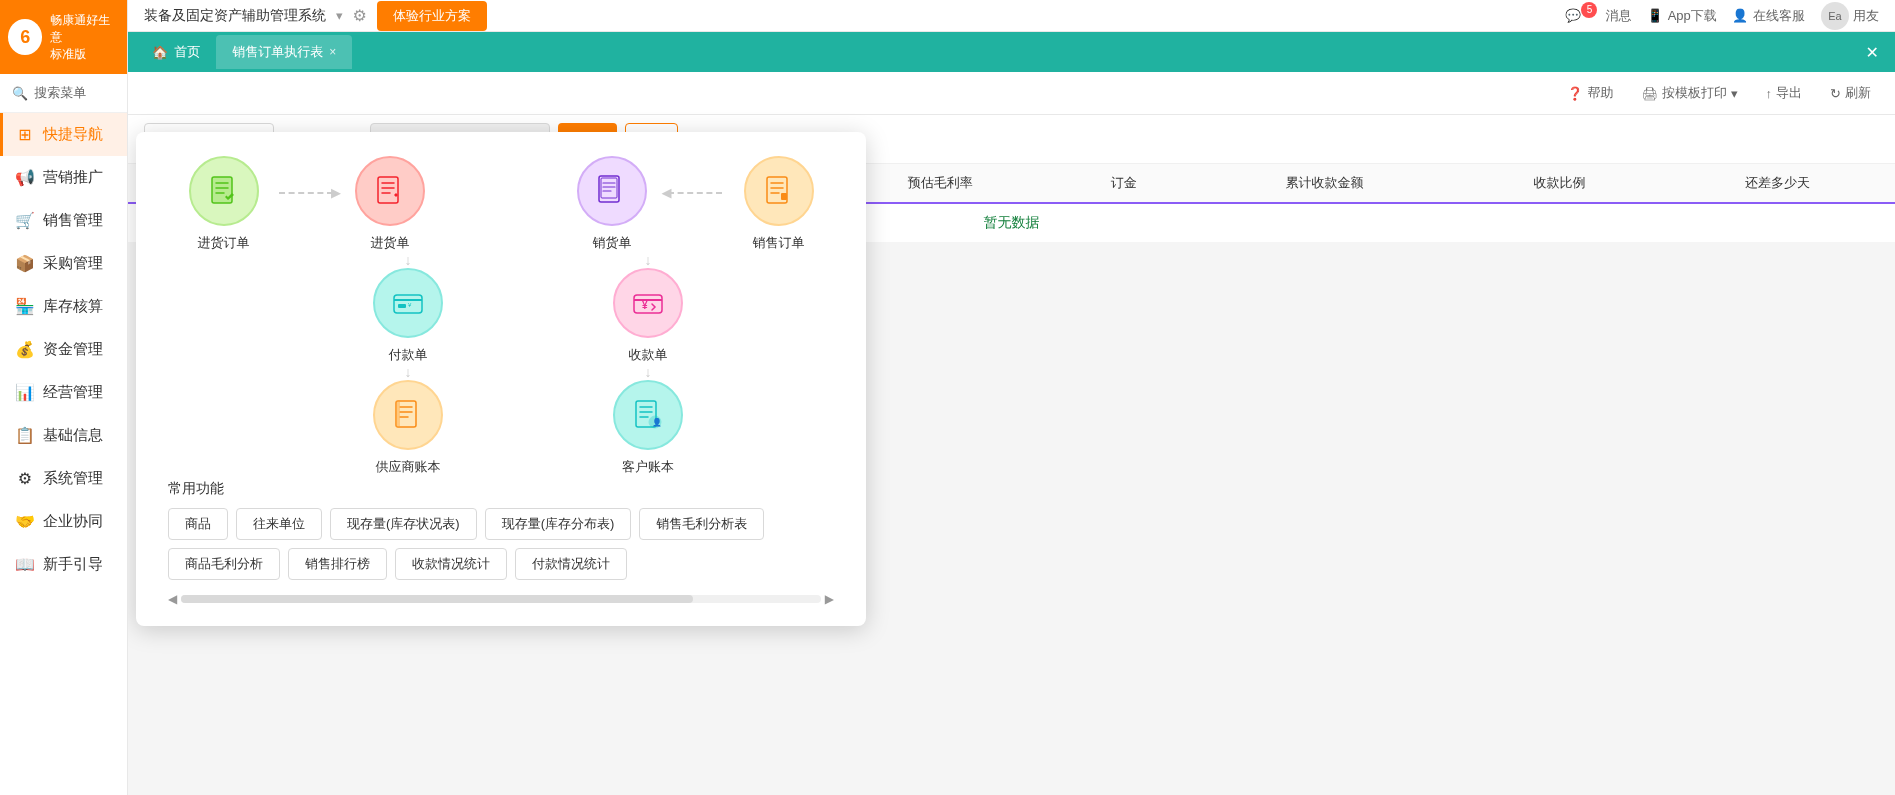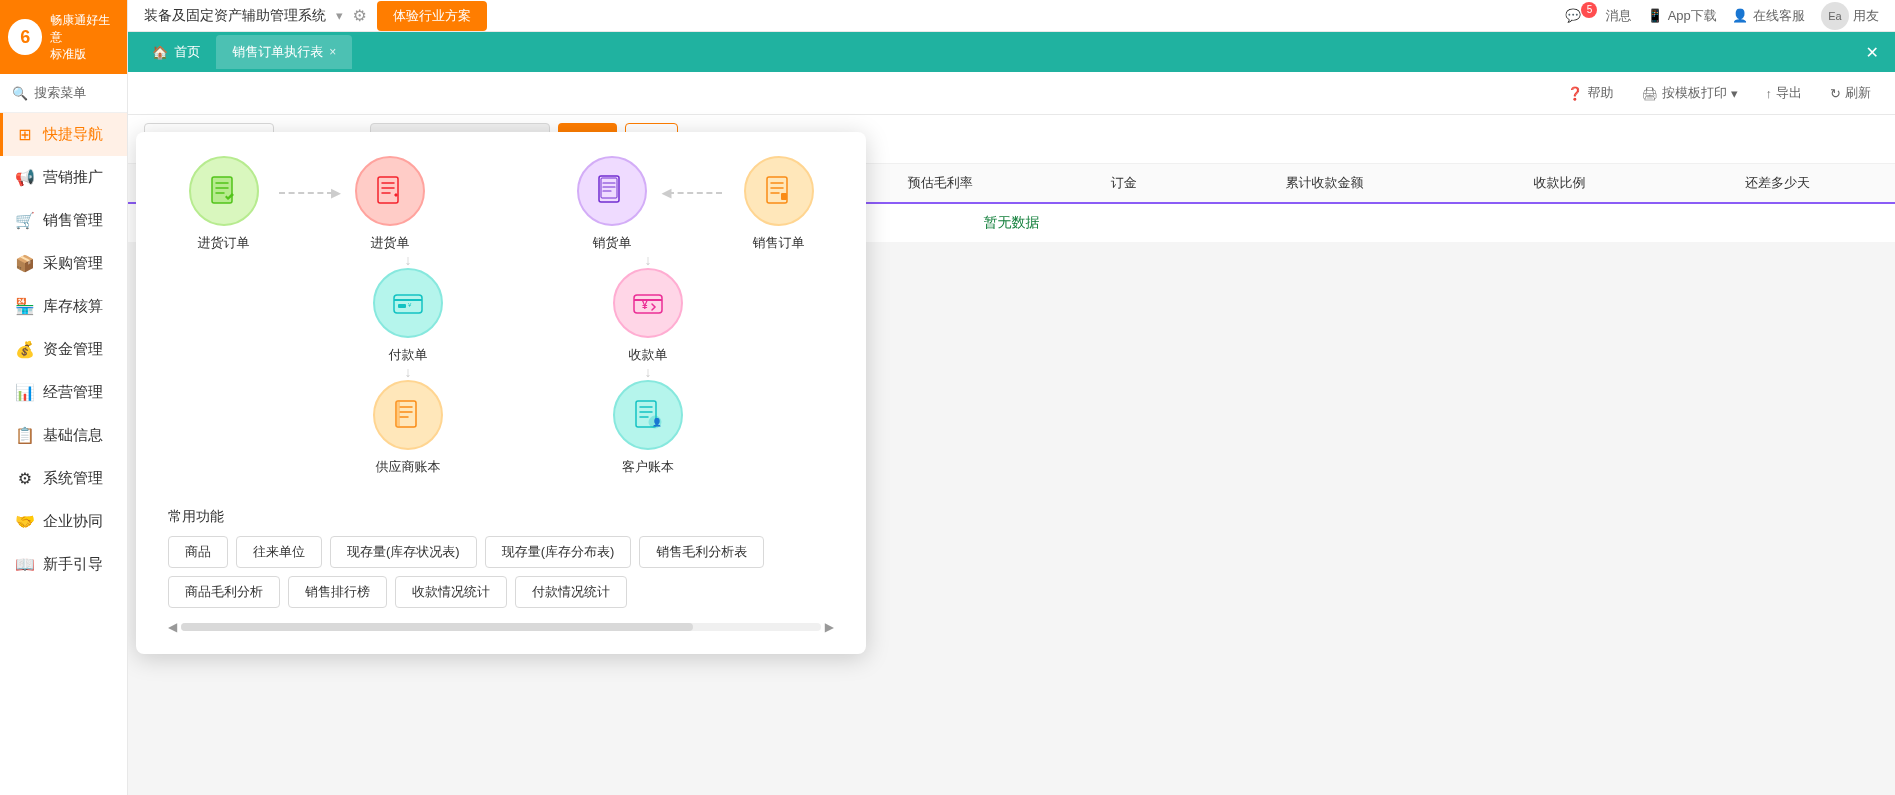--- a/index.html
+++ b/index.html
@@ -70,21 +70,21 @@
     .flow-circle { width: 70px; height: 70px; border-radius: 50%; display: flex; align-items: center; justify-content: center; font-size: 28px; }
     .flow-circle.green { background: #e8f9e8; color: #52c41a; }
     .flow-circle.red { background: #fde8e8; color: #f5222d; }
     .flow-circle.purple { background: #f0e8ff; color: #722ed1; }
     .flow-circle.orange { background: #fff0e0; color: #fa8c16; }
     .flow-circle.teal { background: #e8f7f7; color: #13c2c2; }
     .flow-circle.pink { background: #ffe8f0; color: #eb2f96; }
     .flow-label { font-size: 13px; color: #333; text-align: center; }
 
     
-    .common-functions { margin-top: 32px; }
+    .common-functions { margin-top: 4px; }
     .common-title { font-size: 14px; color: #333; margin-bottom: 10px; }
     .function-btns { display: flex; flex-wrap: wrap; gap: 8px; }
     .function-btn { border: 1px solid #d9d9d9; background: #fff; padding: 6px 16px; border-radius: 4px; cursor: pointer; font-size: 13px; color: #333; }
 
     
     .modal-scrollbar { margin-top: 12px; display: flex; align-items: center; gap: 4px; }
     .scrollbar-track { flex: 1; height: 8px; background: #f0f0f0; border-radius: 4px; }
     .scrollbar-thumb { width: 80%; height: 8px; background: #d9d9d9; border-radius: 4px; }
     .scrollbar-arrow { color: #999; cursor: pointer; font-size: 12px; }
 

